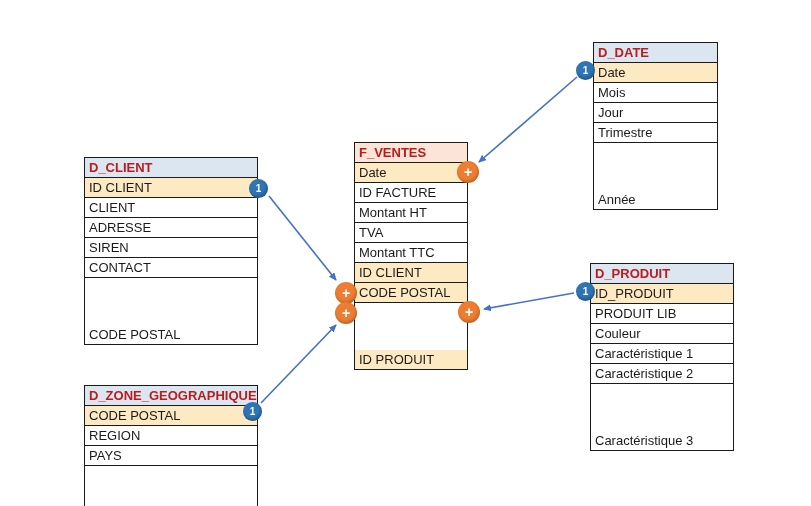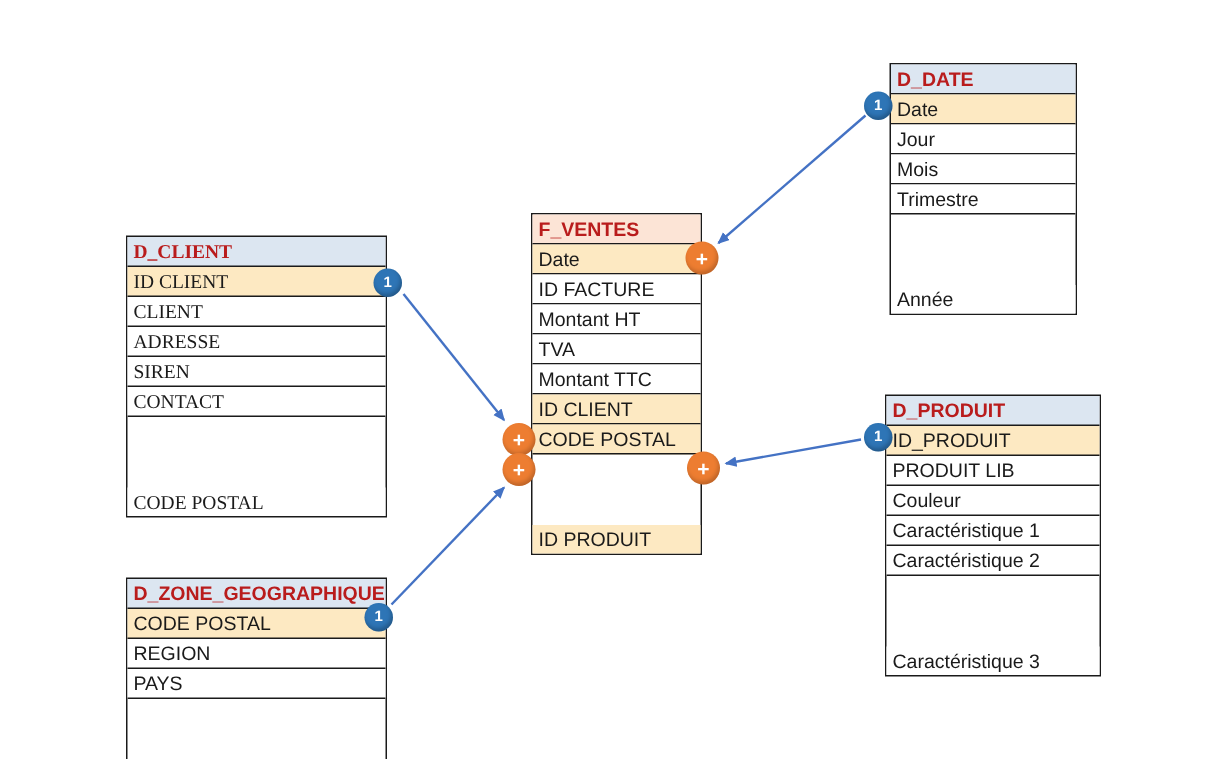--- a/index.html
+++ b/index.html
@@ -41,27 +41,27 @@
   }
 </style>
 </head>
 <body>
 
 <div class="canvas">
 
   <div class="table" style="left:593px;top:42px;width:125px;">
     <div class="th">D_DATE</div>
     <div class="tr key">Date</div>
+    <div class="tr">Mois</div>
     <div class="tr">Jour</div>
-    <div class="tr">Mois</div>
     <div class="tr">Trimestre</div>
     <div class="tr">Année</div>
   </div>
 
-  <div class="table" style="left:84px;top:157px;width:174px;font-family:Liberation Serif, serif;">
+  <div class="table" style="left:84px;top:157px;width:174px;">
     <div class="th">D_CLIENT</div>
     <div class="tr key">ID CLIENT</div>
     <div class="tr">CLIENT</div>
     <div class="tr">ADRESSE</div>
     <div class="tr">SIREN</div>
     <div class="tr">CONTACT</div>
     <div class="tr">CODE POSTAL</div>
   </div>
 
   <div class="table fact" style="left:354px;top:142px;width:114px;">

